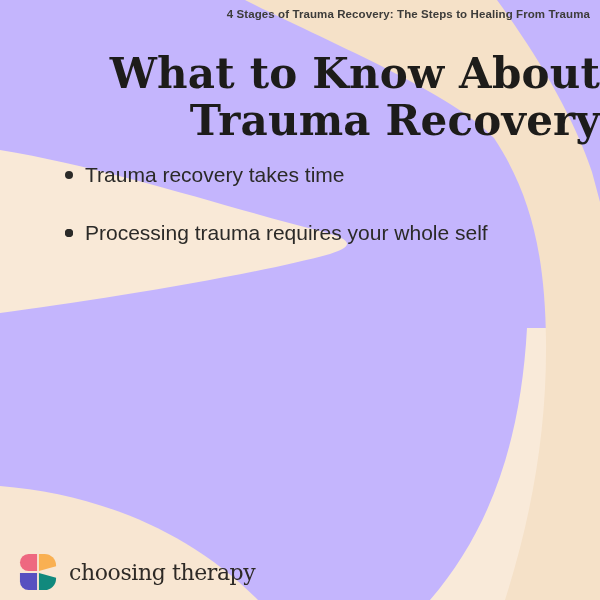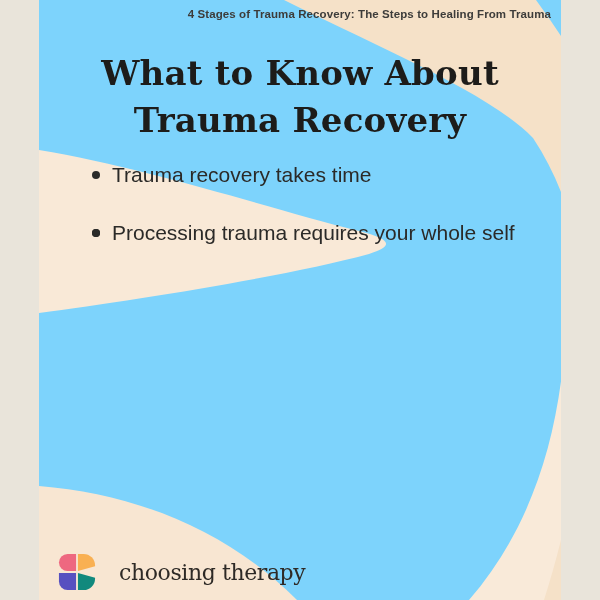--- a/index.html
+++ b/index.html
@@ -1,49 +1,49 @@
 <!DOCTYPE html>
 <html><head>
 <meta charset="utf-8">
 <style>
   html,body{margin:0;padding:0;background:#e9e4da;}
   .canvas{
     position:relative;
-    width:522px;height:600px;
+    width:600px;height:600px;
     margin:0 auto;
     overflow:hidden;
-    background:#7dd3fc;
+    background:#c4b5fd;
     font-family:"Liberation Sans", sans-serif;
   }
   .bg{position:absolute;inset:0;width:600px;height:600px;}
 
   .tagline{
     position:absolute;
     top:8px;right:10px;
     font-size:11.5px;
     font-weight:700;
     letter-spacing:.1px;
     color:#3d3c3a;
   }
 
   .title{
     position:absolute;
     top:50px;left:0;right:0;
-    text-align:center;
+    text-align:right;
     font-family:"DejaVu Serif", serif;
     font-weight:700;
-    font-size:34px;
+    font-size:42px;
     line-height:47px;
     letter-spacing:.2px;
     color:#1d1c1a;
   }
 
   .points{
     position:absolute;
-    left:52px;top:146px;
+    left:64px;top:146px;
     width:472px;
     margin:0;padding:0;
     list-style:none;
   }
   .points li{
     position:relative;
     padding-left:21px;
     max-width:452px;
     font-size:21px;
     line-height:58px;
@@ -56,21 +56,21 @@
     width:8px;height:8px;
     border-radius:50%;
     background:#2b2a28;
   }
 
   .brand{
     position:absolute;
     left:19px;bottom:9px;
     display:flex;
     align-items:center;
-    gap:23px;
+    gap:12px;
   }
   .brand-icon{width:38px;height:38px;display:block;}
   .brand-name{
     font-family:"DejaVu Serif", serif;
     font-weight:500;
     font-size:22px;
     letter-spacing:-0.4px;
     color:#2e2a26;
   }
 </style>

